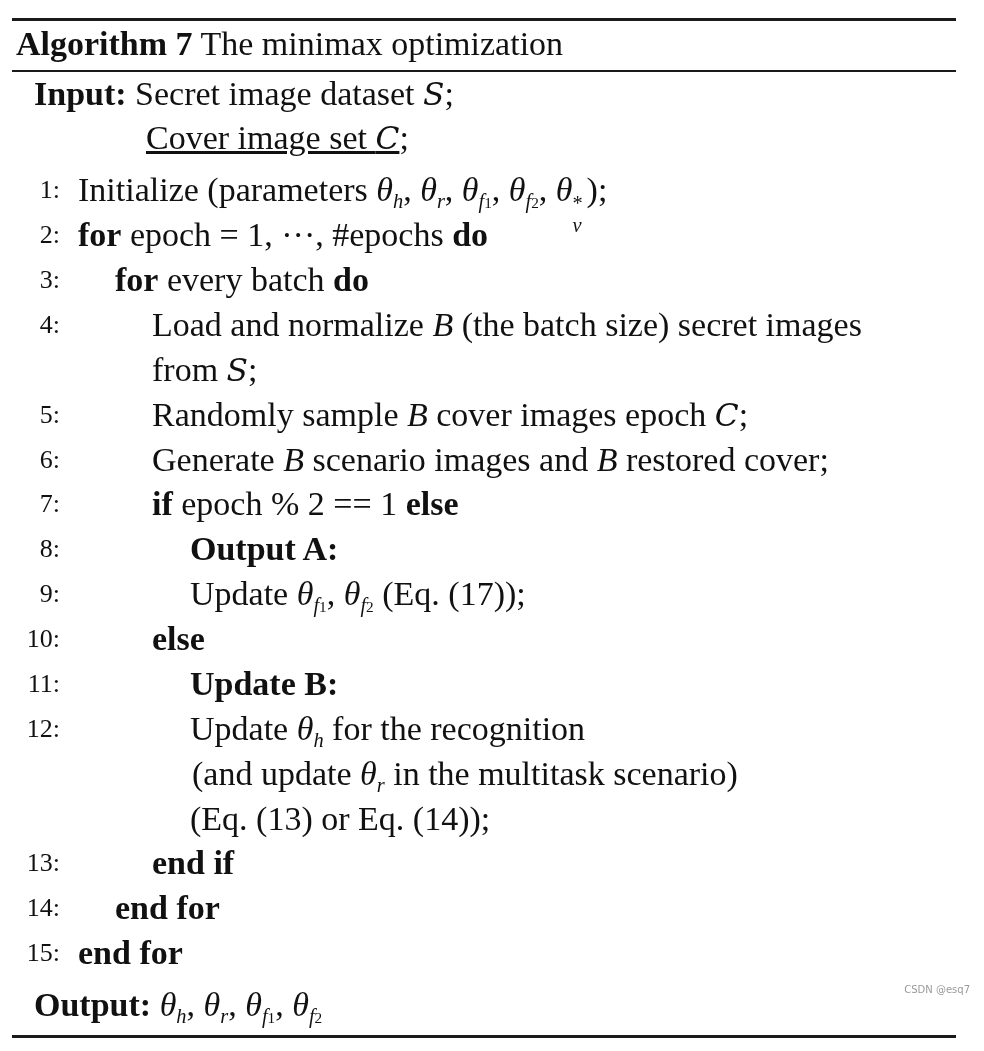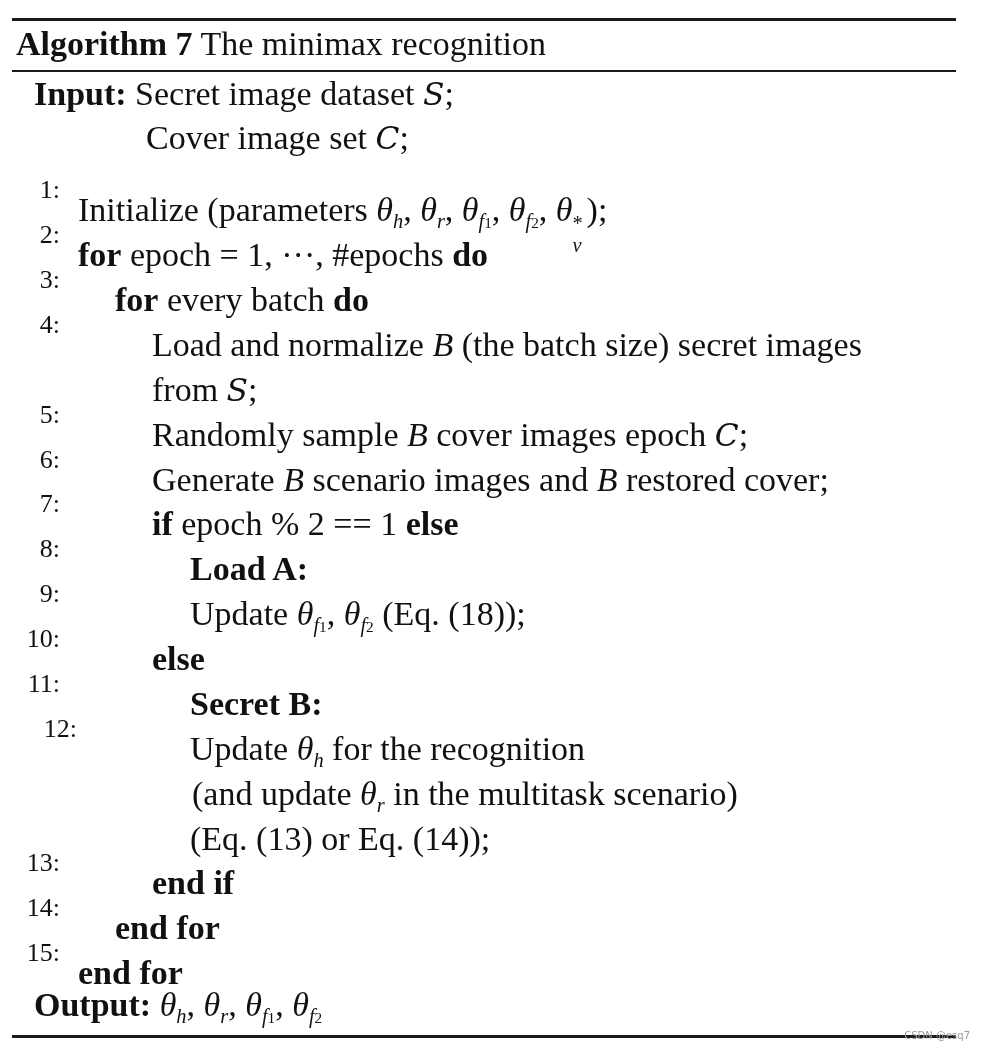--- a/index.html
+++ b/index.html
@@ -4,47 +4,47 @@
 <style>
   html, body { margin: 0; padding: 0; background: #ffffff; }
   body { width: 984px; height: 1051px; position: relative; overflow: hidden;
          font-family: "Liberation Serif", "DejaVu Serif", serif; color: #111; }
   .rule { position: absolute; left: 12px; width: 944px; background: #1a1a1a; }
   .rule.top { top: 18px; height: 3px; }
   .rule.mid { top: 70px; height: 2px; }
   .rule.bot { top: 1035px; height: 3px; }
   .line { position: absolute; left: 0; font-size: 34px; line-height: 40px; white-space: nowrap; }
   .num { position: absolute; width: 60px; text-align: right; font-size: 26px; }
-  .txt { position: absolute; margin-top: 20px; }
+  .txt { position: absolute; }
   .b { font-weight: bold; }
   .m { font-style: italic; }
   sub, sup { font-size: 0.6em; }
   sub { vertical-align: -0.35em; }
   sup { vertical-align: 0.55em; }
   .cal { font-family: "DejaVu Serif", serif; font-style: italic; font-size: 0.92em; }
-  .watermark { position: absolute; right: 14px; top: 1030px; font-family: "DejaVu Sans", sans-serif;
+  .watermark { position: absolute; right: 14px; top: 984px; font-family: "DejaVu Sans", sans-serif;
                font-size: 10px; color: #9a9a9a; }
 </style>
 </head>
 <body>
 
 <div class="rule top"></div>
 
 <div class="line" style="top:24px;left:16px;">
   <span class="b">Algorithm 7</span>
-  <span>The minimax recognition</span>
+  <span>The minimax optimization</span>
 </div>
 
 <div class="rule mid"></div>
 
 <div class="line" style="top:74px;left:34px;">
   <span class="b">Input:</span>
   <span>Secret image dataset </span><span class="cal">S</span><span>;</span>
 </div>
-<div class="line" style="top:118px;left:146px;">
+<div class="line" style="top:118px;left:146px;text-decoration:underline;">
   <span>Cover image set </span><span class="cal">C</span><span>;</span>
 </div>
 
 <div class="line" style="top:170px;">
   <span class="num" style="left:0">1:</span>
   <span class="txt" style="left:78px">
     <span>Initialize (parameters </span><span class="m">θ</span><sub class="m">h</sub>, <span class="m">θ</span><sub class="m">r</sub>, <span class="m">θ</span><sub><span class="m">f</span><span style="font-size:0.75em">1</span></sub>, <span class="m">θ</span><sub><span class="m">f</span><span style="font-size:0.75em">2</span></sub>, <span class="m">θ</span><span style="display:inline-block;position:relative;width:14px;"><sup style="position:absolute;top:-18px;left:0">*</sup><sub class="m" style="position:absolute;top:4px;left:0">v</sub></span><span>);</span>
   </span>
 </div>
 
@@ -76,40 +76,40 @@
   <span class="txt" style="left:152px"><span>Generate </span><span class="m">B</span><span> scenario images and </span><span class="m">B</span><span> restored cover;</span></span>
 </div>
 
 <div class="line" style="top:484px;">
   <span class="num" style="left:0">7:</span>
   <span class="txt" style="left:152px"><span class="b">if</span><span> epoch % 2 == 1 </span><span class="b">else</span></span>
 </div>
 
 <div class="line" style="top:529px;">
   <span class="num" style="left:0">8:</span>
-  <span class="txt b" style="left:190px">Load A:</span>
+  <span class="txt b" style="left:190px">Output A:</span>
 </div>
 
 <div class="line" style="top:574px;">
   <span class="num" style="left:0">9:</span>
-  <span class="txt" style="left:190px"><span>Update </span><span class="m">θ</span><sub><span class="m">f</span><span style="font-size:0.75em">1</span></sub>, <span class="m">θ</span><sub><span class="m">f</span><span style="font-size:0.75em">2</span></sub><span> (Eq. (18));</span></span>
+  <span class="txt" style="left:190px"><span>Update </span><span class="m">θ</span><sub><span class="m">f</span><span style="font-size:0.75em">1</span></sub>, <span class="m">θ</span><sub><span class="m">f</span><span style="font-size:0.75em">2</span></sub><span> (Eq. (17));</span></span>
 </div>
 
 <div class="line" style="top:619px;">
   <span class="num" style="left:0">10:</span>
   <span class="txt b" style="left:152px">else</span>
 </div>
 
 <div class="line" style="top:664px;">
   <span class="num" style="left:0">11:</span>
-  <span class="txt b" style="left:190px">Secret B:</span>
+  <span class="txt b" style="left:190px">Update B:</span>
 </div>
 
 <div class="line" style="top:709px;">
-  <span class="num" style="left:17px">12:</span>
+  <span class="num" style="left:0">12:</span>
   <span class="txt" style="left:190px"><span>Update </span><span class="m">θ</span><sub class="m">h</sub><span> for the recognition</span></span>
 </div>
 <div class="line" style="top:754px;">
   <span class="txt" style="left:192px"><span>(and update </span><span class="m">θ</span><sub class="m">r</sub><span> in the multitask scenario)</span></span>
 </div>
 <div class="line" style="top:799px;">
   <span class="txt" style="left:190px">(Eq. (13) or Eq. (14));</span>
 </div>
 
 <div class="line" style="top:843px;">

